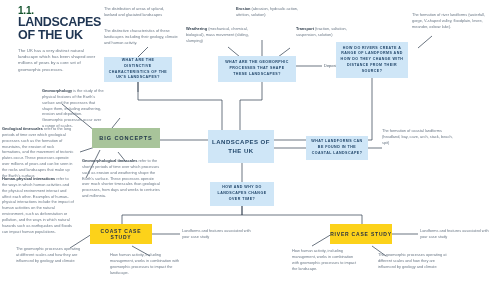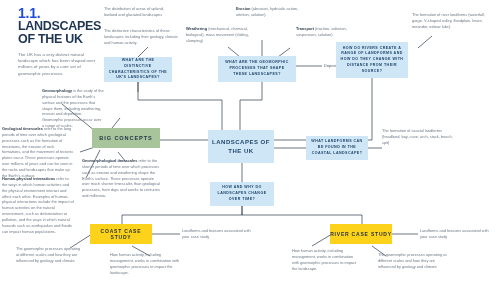--- a/index.html
+++ b/index.html
@@ -9,21 +9,21 @@
     color:#5d6a78;
   }
   .stage{position:absolute;inset:0;}
 
   
   svg.wires{position:absolute;left:0;top:0;width:500px;height:281px;}
   svg.wires line, svg.wires path{stroke:#2b3a4a;stroke-width:0.7;fill:none;}
 
   
   .title-block{position:absolute;left:18px;top:6px;width:78px;}
-  .t-num{font-size:14px;font-weight:bold;color:#1d4ed8;line-height:1.0;letter-spacing:-0.2px;}
+  .t-num{font-size:10px;font-weight:bold;color:#14532d;line-height:1.0;letter-spacing:-0.2px;}
   .t-main{font-size:12.5px;font-weight:bold;color:#1f3552;line-height:1.06;letter-spacing:-0.3px;text-transform:uppercase;}
   .t-sub{margin-top:5px;font-size:4.4px;line-height:1.45;color:#6b7886;}
 
   
   .note{position:absolute;font-size:3.9px;line-height:1.5;color:#6b7886;}
   .note b{color:#33414f;font-weight:bold;}
   .note p{margin:0 0 4px 0;}
   .note p:last-child{margin-bottom:0;}
 
   

